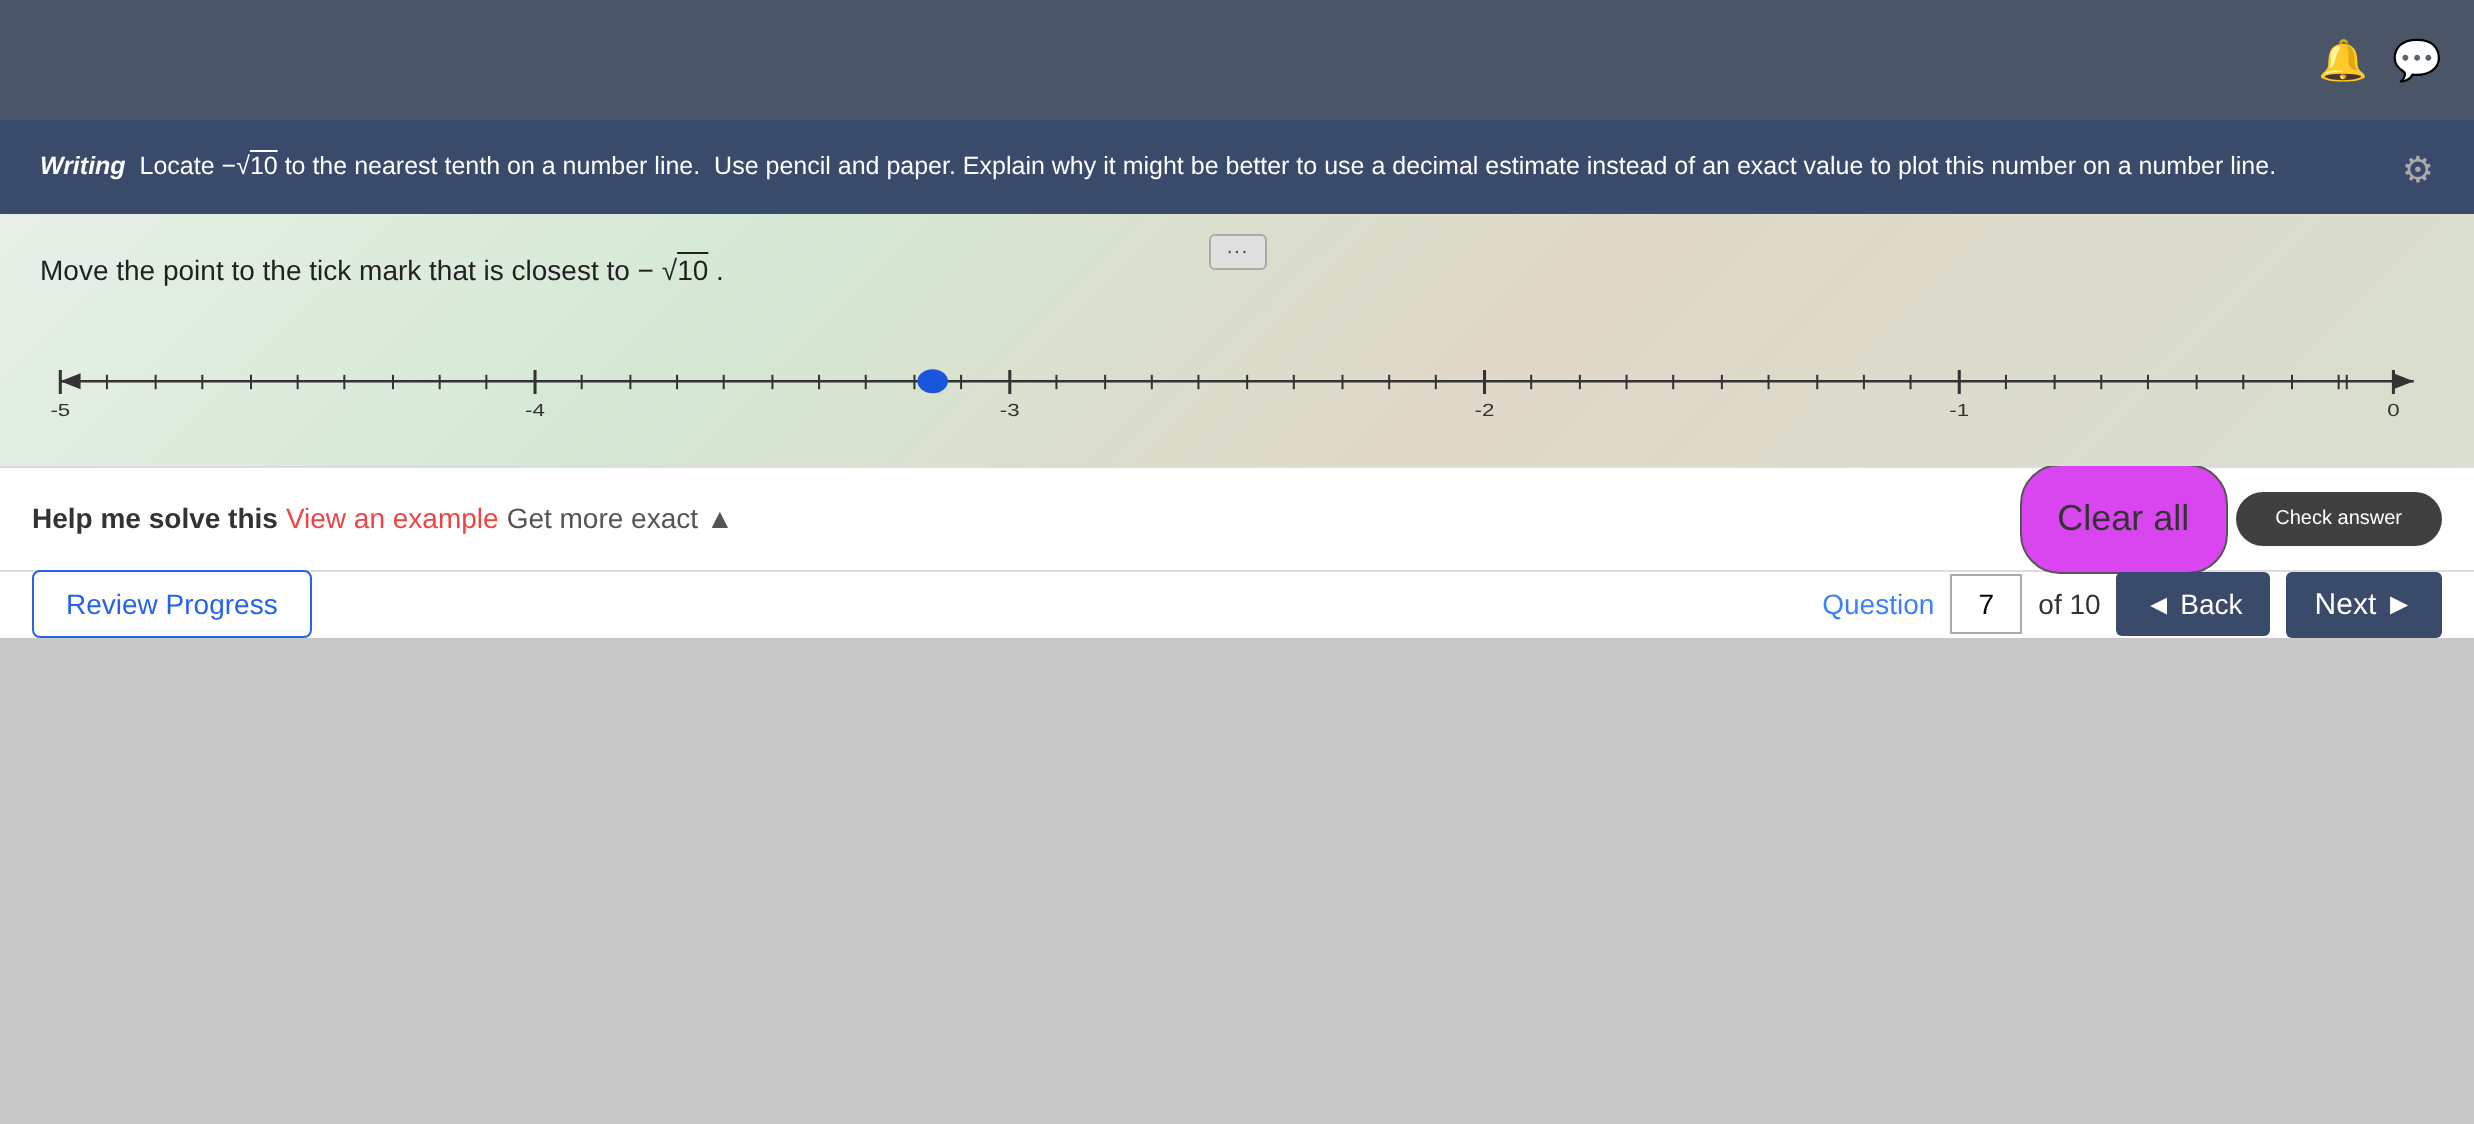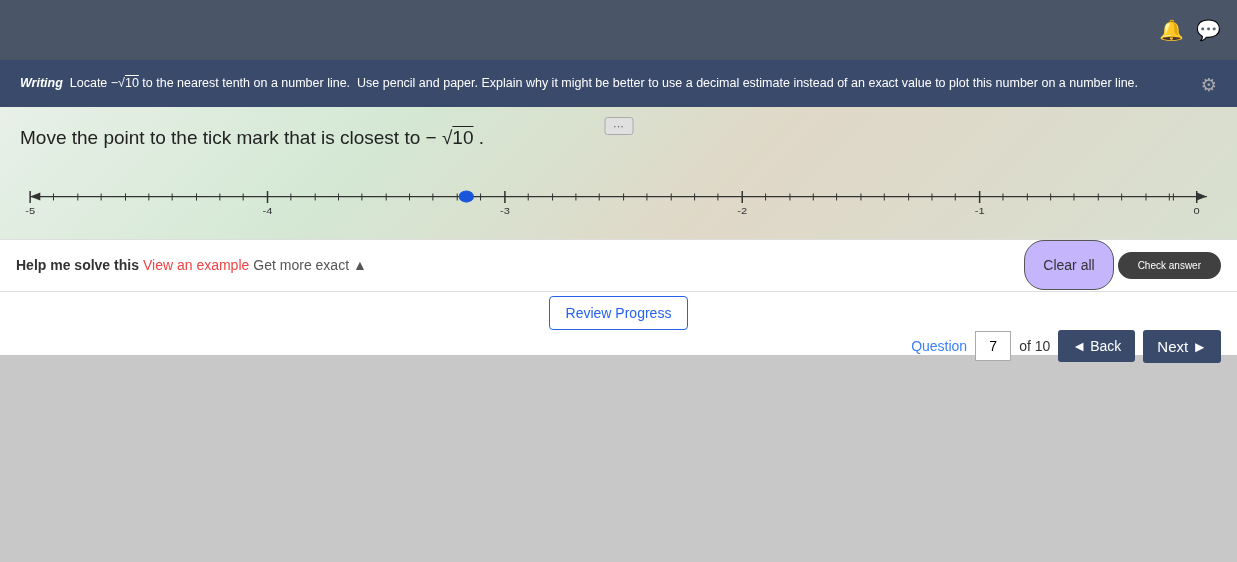--- a/index.html
+++ b/index.html
@@ -52,21 +52,21 @@
 
     .content-area {
       flex: 1;
       padding: 20px;
       position: relative;
       background: linear-gradient(135deg, #e8f0e8 0%, #d4e8d4 30%, #e0d8c8 60%, #d8e0d0 100%);
       overflow: hidden;
     }
 
     .instruction-text {
-      font-size: 19px;
+      font-size: 14px;
       color: #222;
     }
 
     .number-line-container {
       position: relative;
       width: 100%;
       margin-top: 30px;
     }
 
     .number-line {
@@ -124,48 +124,47 @@
       cursor: pointer;
       display: flex;
       align-items: center;
       gap: 4px;
     }
 
     .spacer { flex: 1; }
 
     .clear-all-btn {
       border: 1.5px solid #555;
-      background: #c4b5fd;
+      background: #d946ef;
       color: #333;
       padding: 16px 18px;
       border-radius: 20px;
-      font-size: 14px;
+      font-size: 18px;
       cursor: pointer;
       font-weight: 500;
     }
 
     .check-answer-btn {
       background: #404040;
       color: white;
       padding: 8px 20px;
       border-radius: 20px;
       font-size: 10px;
       cursor: pointer;
       border: none;
       font-weight: 500;
     }
 
     .footer-bar {
       background: white;
       border-top: 1px solid #ddd;
-      height: 64px;
-      display: flex;
-      align-items: center;
-      padding: 4px 16px;
-      flex-direction: column;
+      height: 34px;
+      display: flex;
+      align-items: center;
+      padding: 16px 16px;
     }
 
     .review-progress-btn {
       border: 1.5px solid #2563eb;
       background: white;
       color: #2563eb;
       padding: 8px 16px;
       border-radius: 4px;
       font-size: 14px;
       cursor: pointer;

